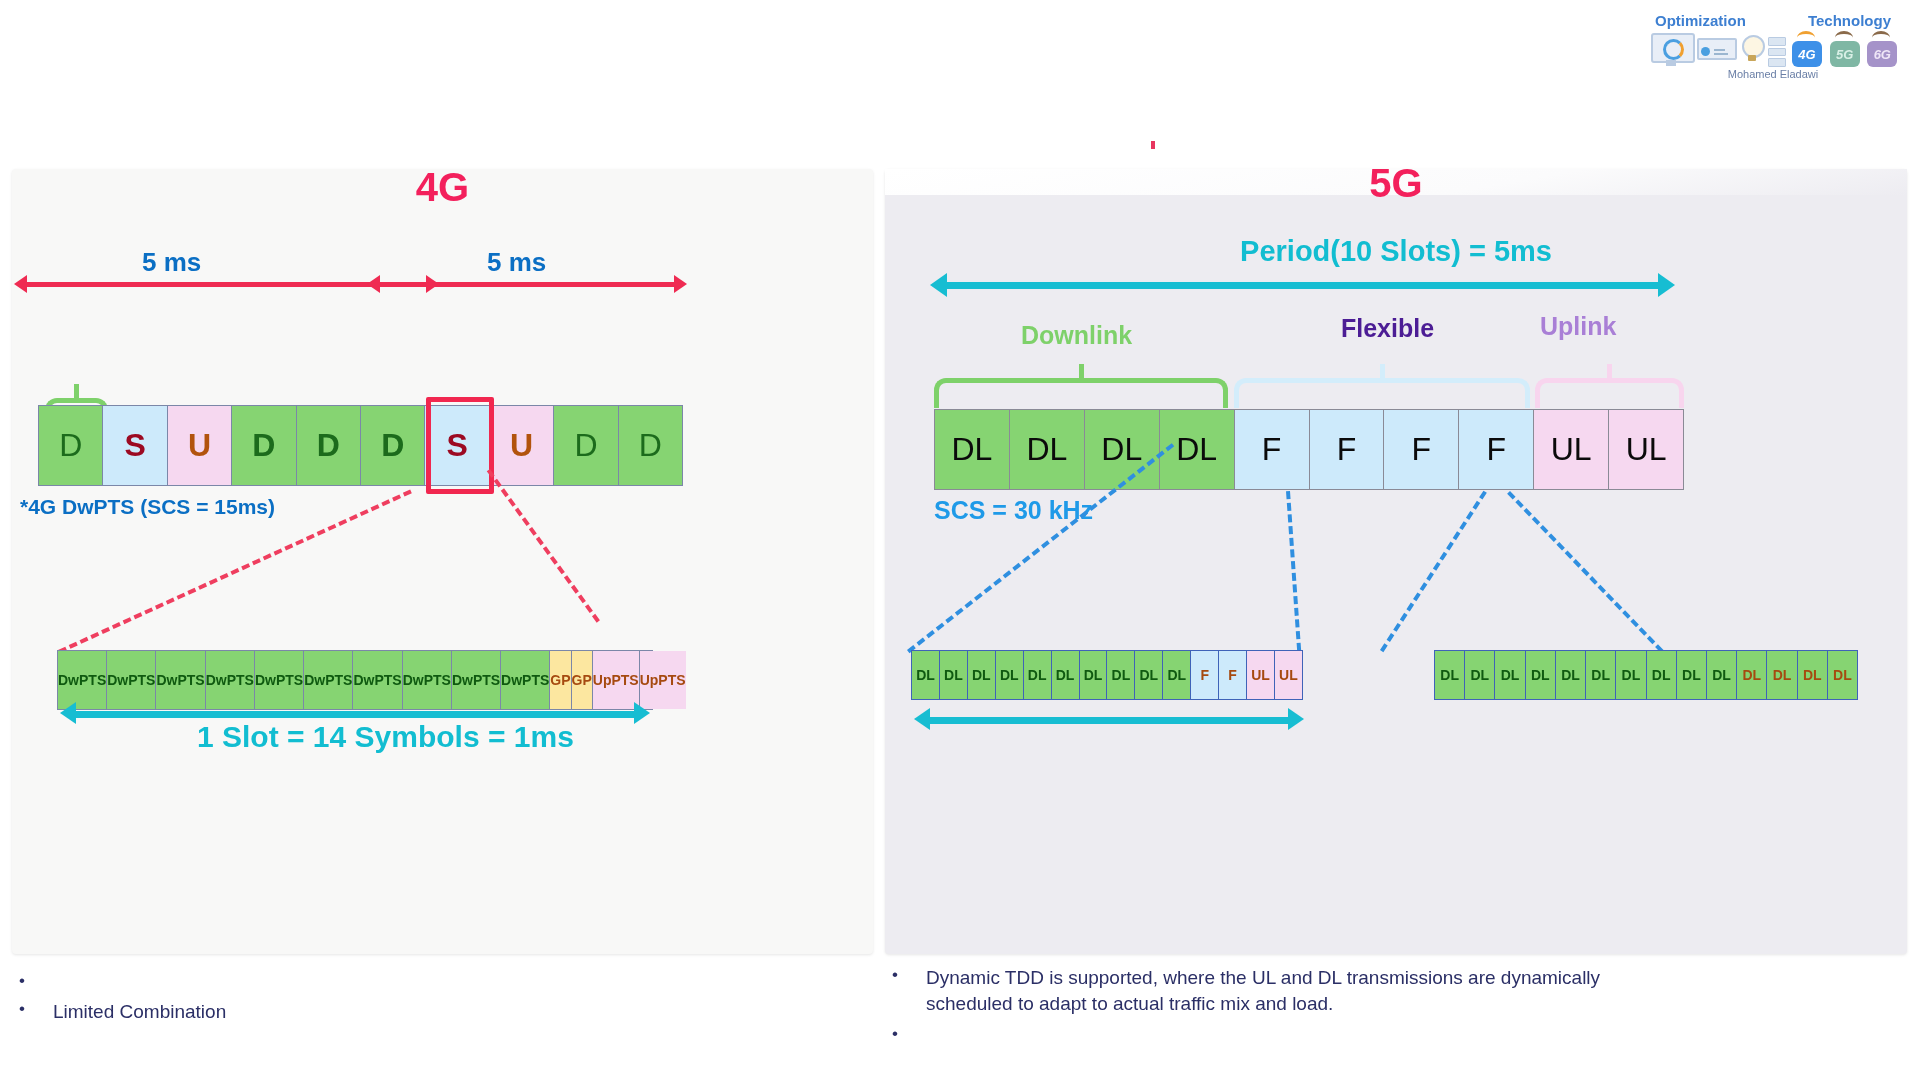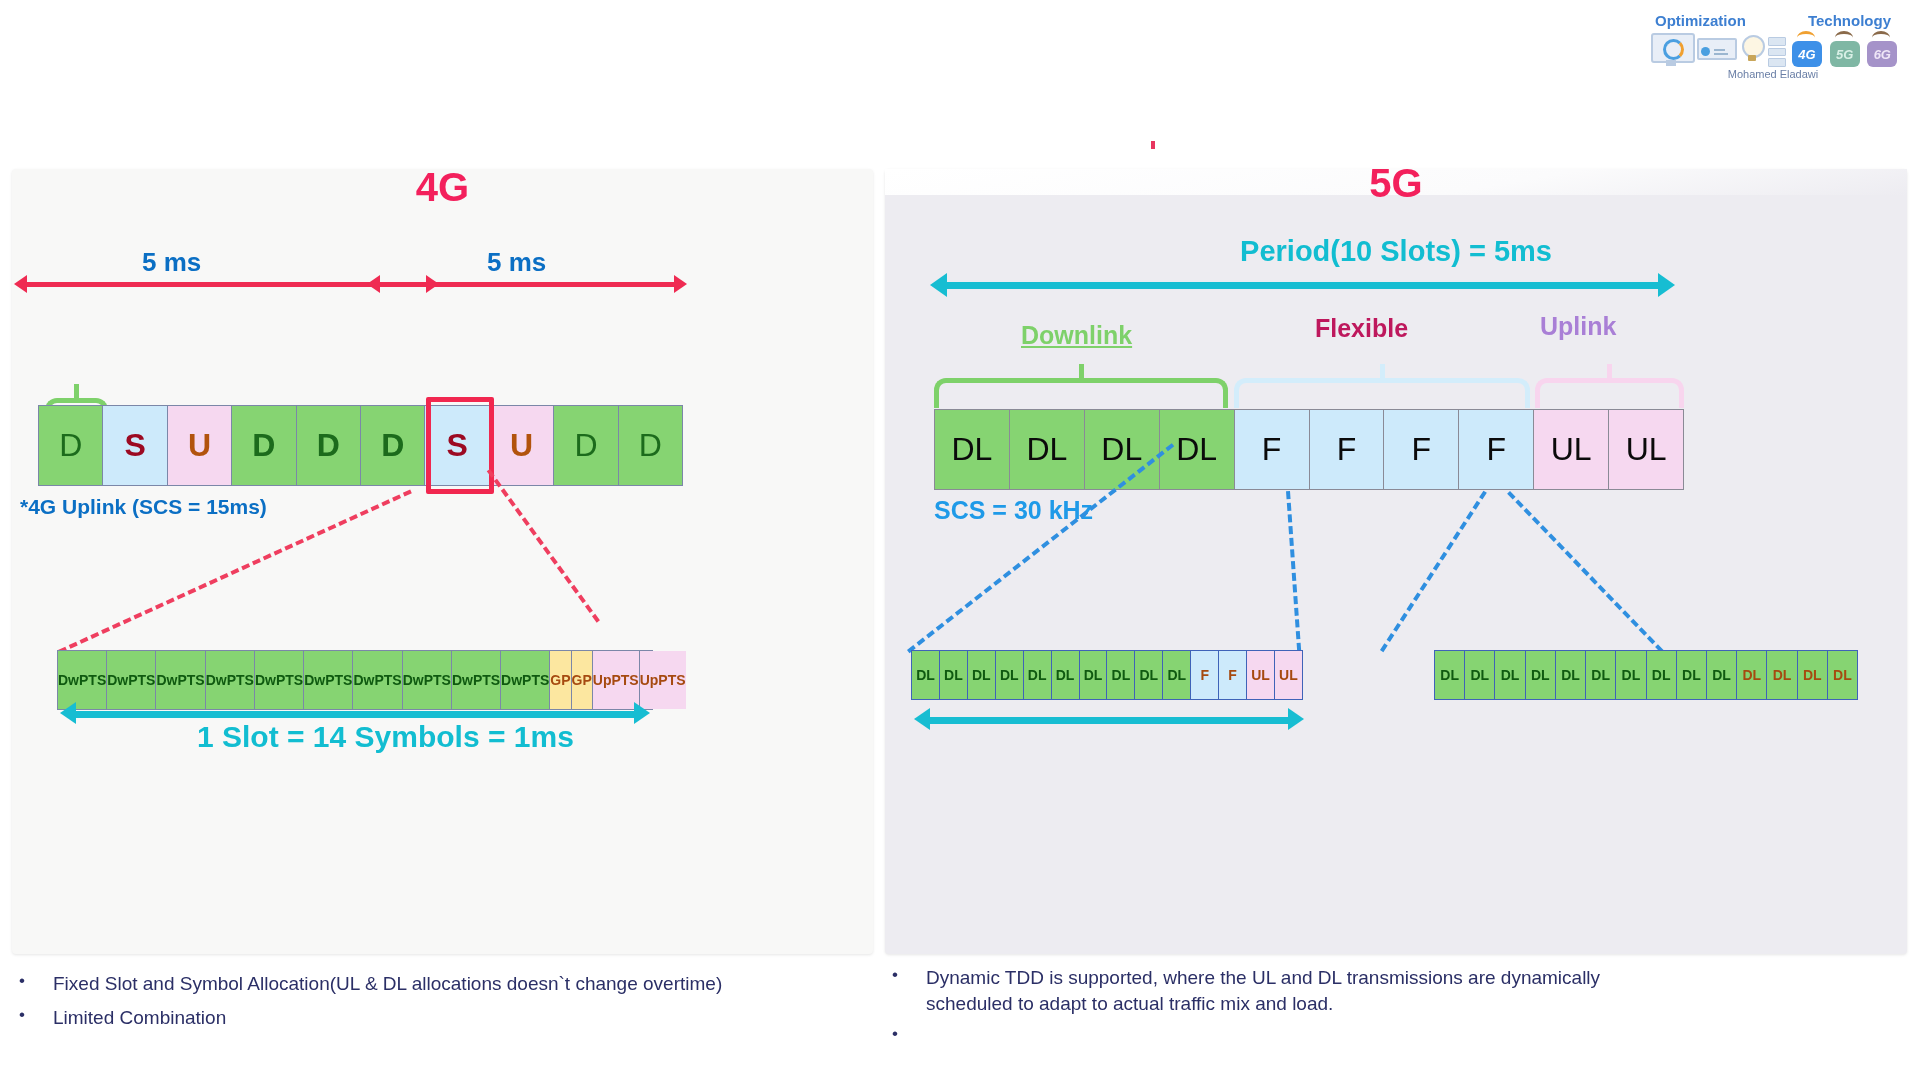--- a/index.html
+++ b/index.html
@@ -212,21 +212,21 @@
       <div class="cell bigcell c-green">
           <span class="t-dark">D</span>
         </div>
       <div class="cell bigcell c-green">
           <span class="t-dark">D</span>
         </div>
     </div>
 
     <div class="hl-box" style="left:414px;top:228px;width:68px;height:97px;"></div>
 
-    <div class="caption" style="left:8px;top:326px;font-size:21px;">*4G Uplink (SCS = 15ms)</div>
+    <div class="caption" style="left:8px;top:326px;font-size:21px;">*4G DwPTS (SCS = 15ms)</div>
 
     <div class="dline" style="left:46px;top:481px;width:387px;transform:rotate(-24.5deg);"></div>
     <div class="dline" style="left:478px;top:300px;width:187px;transform:rotate(54deg);"></div>
 
     <div class="cellrow" style="left:45px;top:481px;width:596px;height:60px;">
       <div class="cell symcell c-green">
           <span class="sym-g">DwPTS</span>
         </div>
       <div class="cell symcell c-green">
           <span class="sym-g">DwPTS</span>
@@ -281,22 +281,22 @@
     <div class="reddot"></div>
     <div class="panel-head">5G</div>
 
     <div class="cyan-cap" style="left:0;width:100%;text-align:center;top:66px;font-size:29px;">Period(10 Slots) = 5ms</div>
     <div class="arrowline cyan" style="left:45px;top:113px;width:745px;height:7px;">
       <span class="ah l" style="border-top-width:12px;border-bottom-width:12px;border-right-width:17px;top:-9px;"></span>
       <span class="bar" style="height:7px;"></span>
       <span class="ah r" style="border-top-width:12px;border-bottom-width:12px;border-left-width:17px;top:-9px;"></span>
     </div>
 
-    <div class="grouplbl" style="left:136px;top:152px;color:#7ed16a;text-decoration:underline;">Downlink</div>
-    <div class="grouplbl" style="left:430px;top:145px;color:#be185d;">Flexible</div>
+    <div class="grouplbl" style="left:136px;top:152px;color:#7ed16a;">Downlink</div>
+    <div class="grouplbl" style="left:456px;top:145px;color:#4c1d95;">Flexible</div>
     <div class="grouplbl" style="left:655px;top:143px;color:#a97fd6;">Uplink</div>
 
     <div class="brace" style="left:49px;top:209px;width:294px;height:30px;">
       <span class="arm left" style="border-color:#7ed16a;"></span>
       <span class="arm right" style="border-color:#7ed16a;"></span>
       <span class="tick" style="background:#7ed16a;"></span>
     </div>
     <div class="brace" style="left:349px;top:209px;width:296px;height:30px;">
       <span class="arm left" style="border-color:#d3edfb;"></span>
       <span class="arm right" style="border-color:#d3edfb;"></span>
@@ -441,21 +441,20 @@
     <div class="arrowline cyan" style="left:29px;top:548px;width:390px;height:7px;">
       <span class="ah l" style="border-top-width:11px;border-bottom-width:11px;border-right-width:16px;top:-9px;"></span>
       <span class="bar" style="height:7px;"></span>
       <span class="ah r" style="border-top-width:11px;border-bottom-width:11px;border-left-width:16px;top:-9px;"></span>
     </div>
   </div>
 
   <div class="bullets" style="left:12px;top:971px;width:860px;">
     <div class="bul">
         <span class="dot">•</span>
-        <span class="txt">Fixed Slot and Symbol Allocation(UL &amp; DL allocations doesn`t change overtime)</span>
       </div>
     <div class="bul">
         <span class="dot">•</span>
         <span class="txt">Limited Combination</span>
       </div>
   </div>
 
   <div class="bullets" style="left:885px;top:965px;width:1015px;">
     <div class="bul">
         <span class="dot">•</span>

